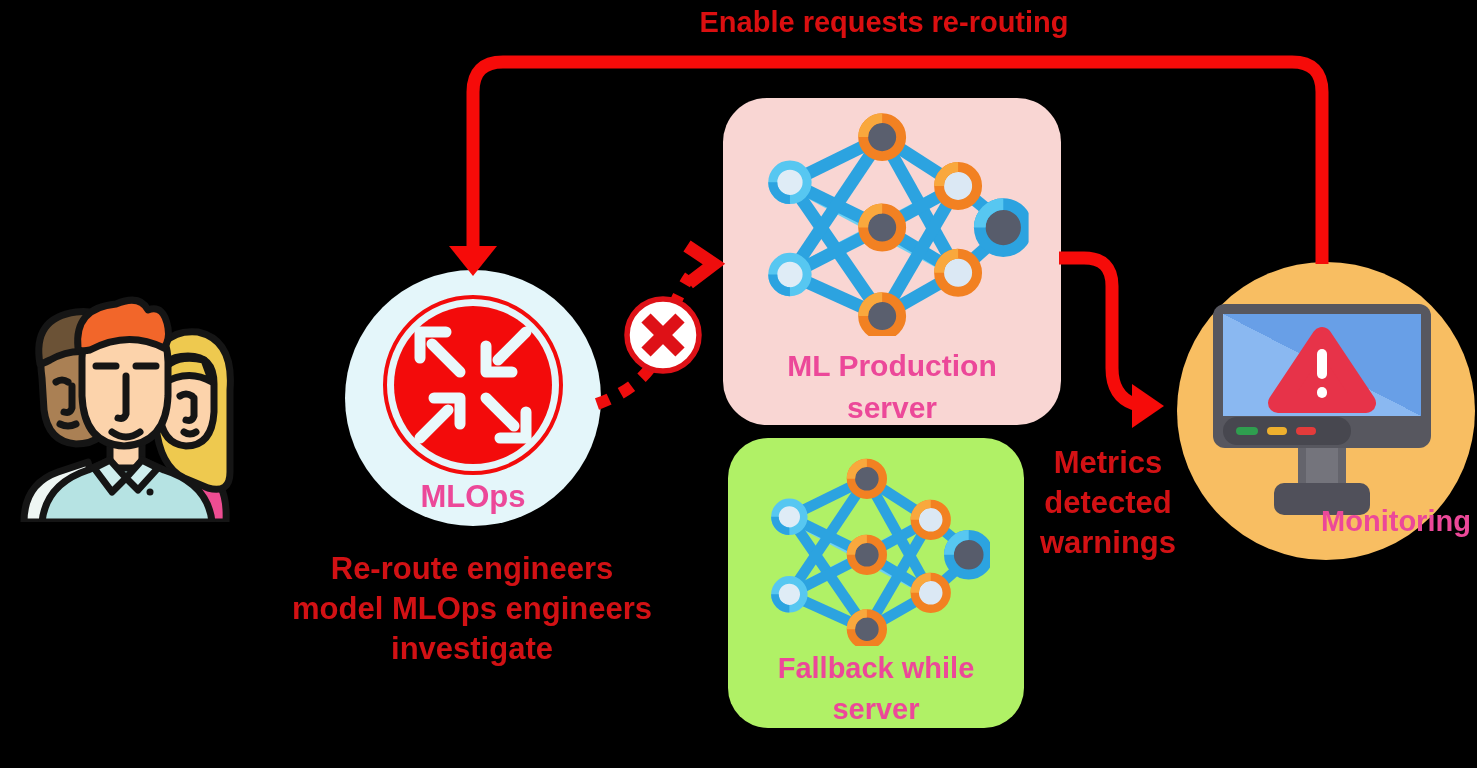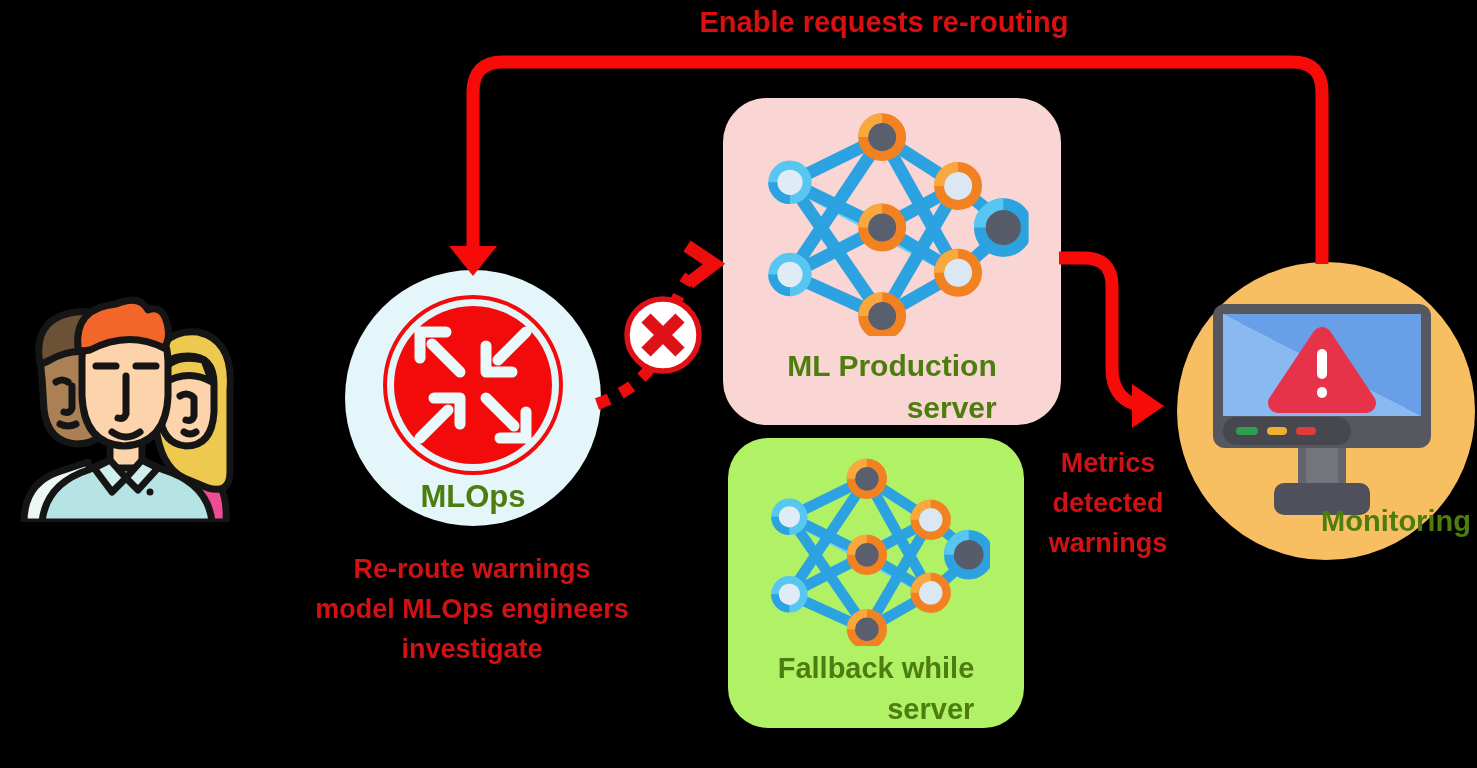--- a/index.html
+++ b/index.html
@@ -4,27 +4,27 @@
 <style>
   html,body{margin:0;padding:0;background:#000;}
   .canvas{
     position:relative;width:1477px;height:768px;background:#000;overflow:hidden;
     font-family:"Liberation Sans",sans-serif;
   }
   .abs{position:absolute;}
   .node-circle{position:absolute;border-radius:50%;}
   .box{position:absolute;}
   .label{
-    position:absolute;transform:translateX(-50%);text-align:right;
-    font-weight:bold;color:#4d7c0f;white-space:nowrap;
+    position:absolute;transform:translateX(-50%);text-align:center;
+    font-weight:bold;color:#ec4899;white-space:nowrap;
   }
   .black-label{font-size:30px;line-height:42px;}
   .red-note{
     position:absolute;transform:translateX(-50%);text-align:center;
-    font-weight:800;color:#d21114;font-size:27px;line-height:40px;white-space:nowrap;
+    font-weight:800;color:#d21114;font-size:31px;line-height:40px;white-space:nowrap;
   }
   .enable-label{
     position:absolute;transform:translateX(-50%);text-align:center;
     font-weight:700;color:#da0f10;font-size:29px;white-space:nowrap;
   }
   svg{display:block;}
   .overlay{position:absolute;left:0;top:0;pointer-events:none;}
 </style>
 </head>
 <body>
@@ -142,21 +142,21 @@
         <g transform="translate(161,148) rotate(180)">
           <path d="M20 20 L-8 -8"></path>
             <path d="M-20 6 L-20 -20 L6 -20"></path>
         </g>
       </g>
     </svg>
   </div>
   <div class="label" style="left:473px;top:479px;font-size:31px">MLOps</div>
 
   <div class="red-note" style="left:472px;top:549px">
-    <div>Re-route warnings</div>
+    <div>Re-route engineers</div>
     <div>model MLOps engineers</div>
     <div>investigate</div>
   </div>
 
   <div class="box" style="left:723px;top:98px;width:338px;height:327px;border-radius:44px;background:#f9d6d3"></div>
   <svg class="abs" style="left:754px;top:110px" width="278" height="226" viewBox="0 0 300 250">
       <use href="#nn"></use>
     </svg>
   <div class="label black-label" style="left:892px;top:345px">
     <div>ML Production</div>

